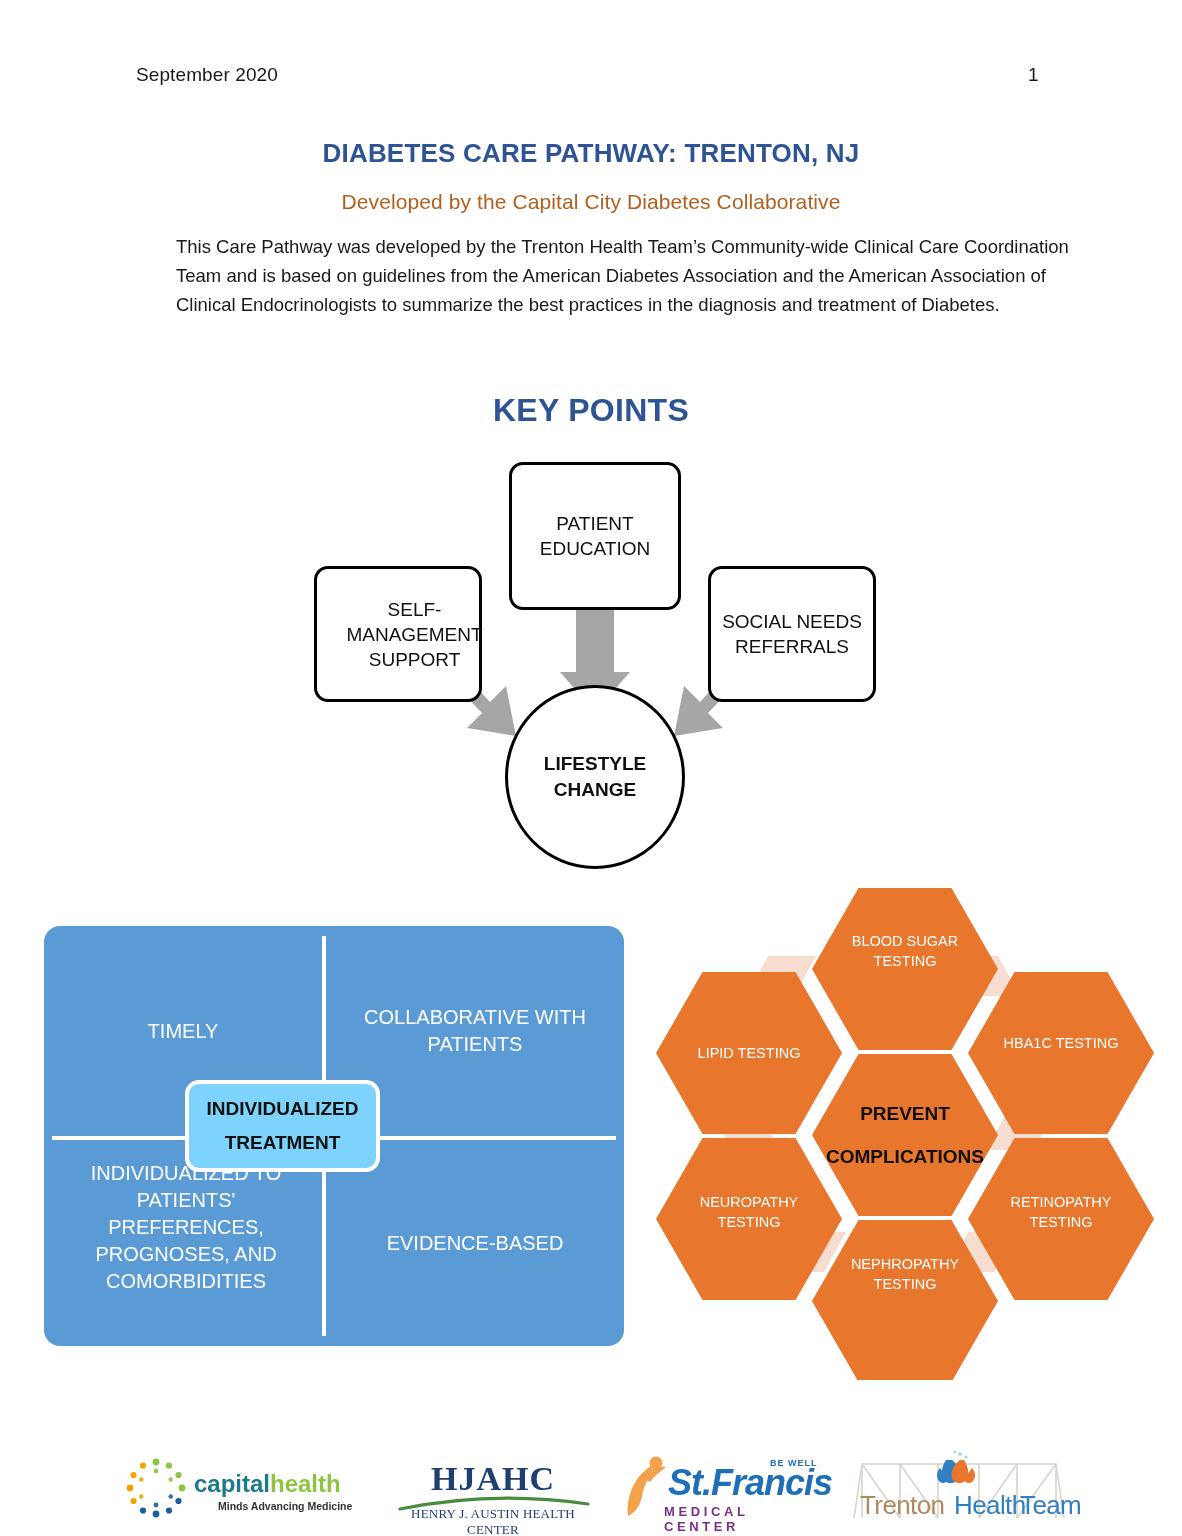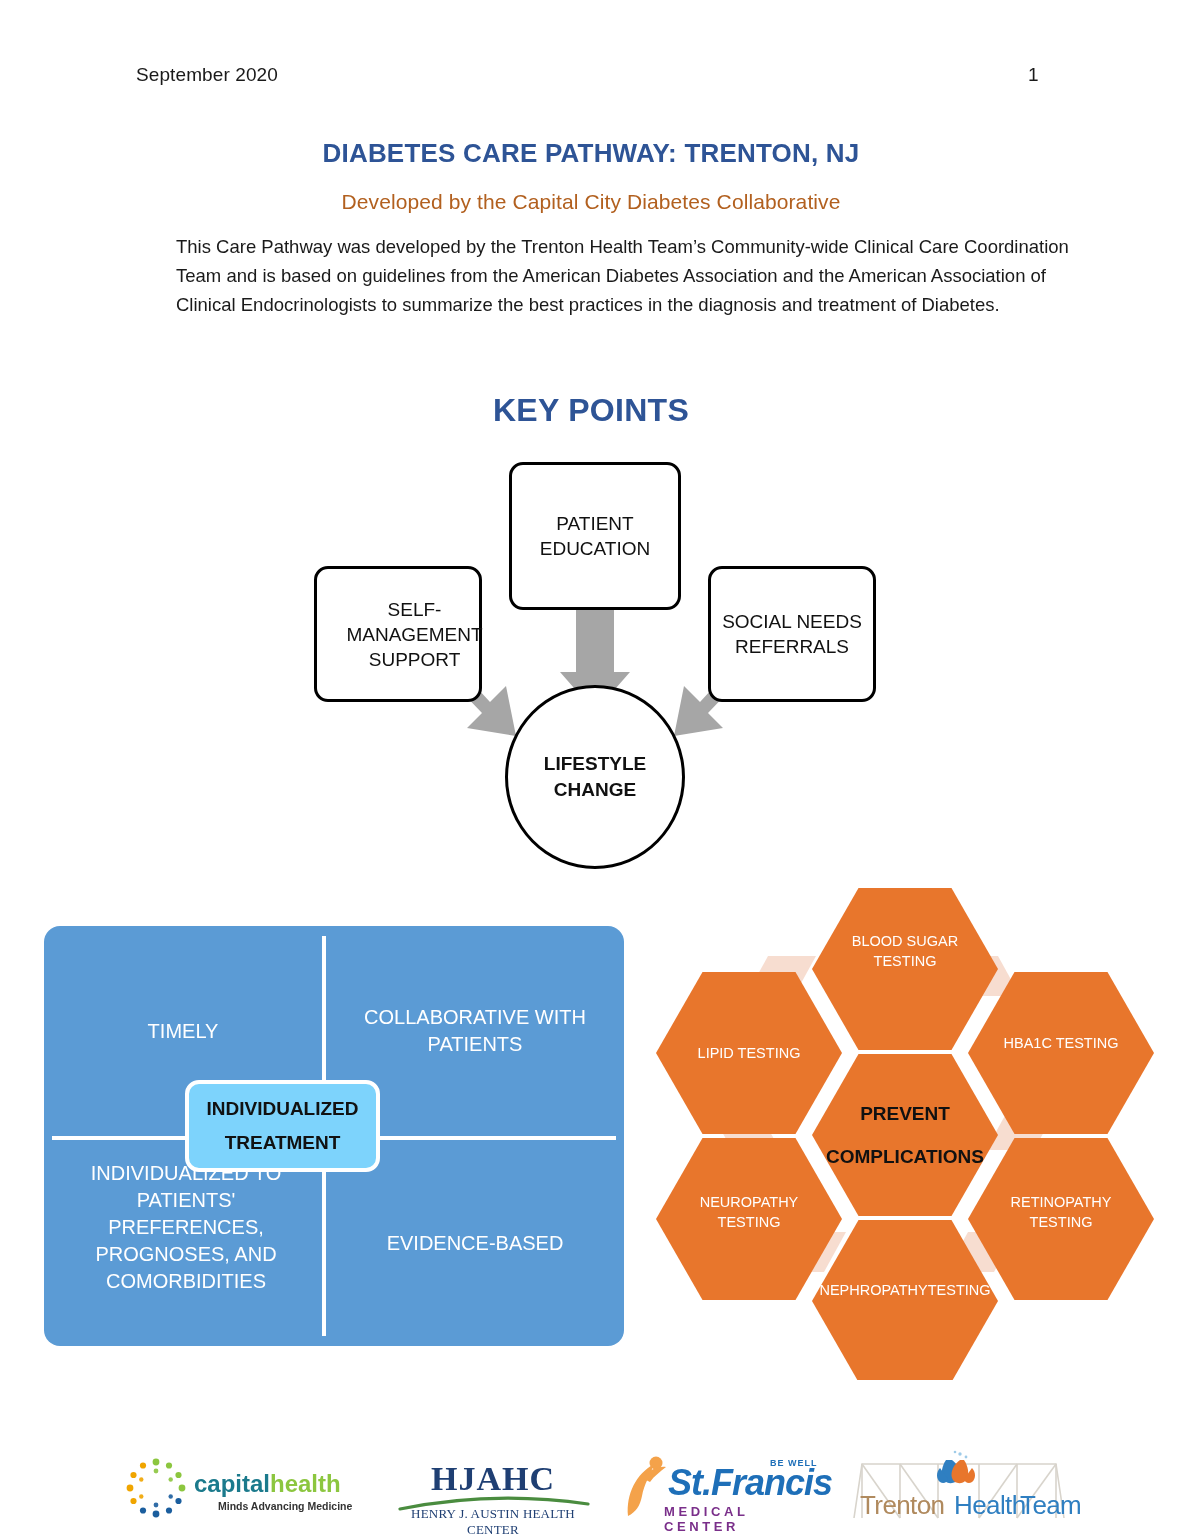--- a/index.html
+++ b/index.html
@@ -209,21 +209,21 @@
 
     <div class="hex-label hex-outer-label" style="left:318px;top:145px;width:186px;height:36px;flex-direction:column;">
       <span>HBA1C TESTING</span>
     </div>
 
     <div class="hex-label hex-outer-label" style="left:318px;top:310px;width:186px;height:44px;flex-direction:column;">
       <span>RETINOPATHY</span>
       <span>TESTING</span>
     </div>
 
-    <div class="hex-label hex-outer-label" style="left:162px;top:388px;width:186px;height:44px;flex-direction:row;">
+    <div class="hex-label hex-outer-label" style="left:162px;top:372px;width:186px;height:44px;flex-direction:column;">
       <span>NEPHROPATHY</span>
       <span>TESTING</span>
     </div>
 
     <div class="hex-label hex-outer-label" style="left:6px;top:310px;width:186px;height:44px;flex-direction:column;">
       <span>NEUROPATHY</span>
       <span>TESTING</span>
     </div>
 
     <div class="hex-label hex-outer-label" style="left:6px;top:155px;width:186px;height:36px;flex-direction:column;">

